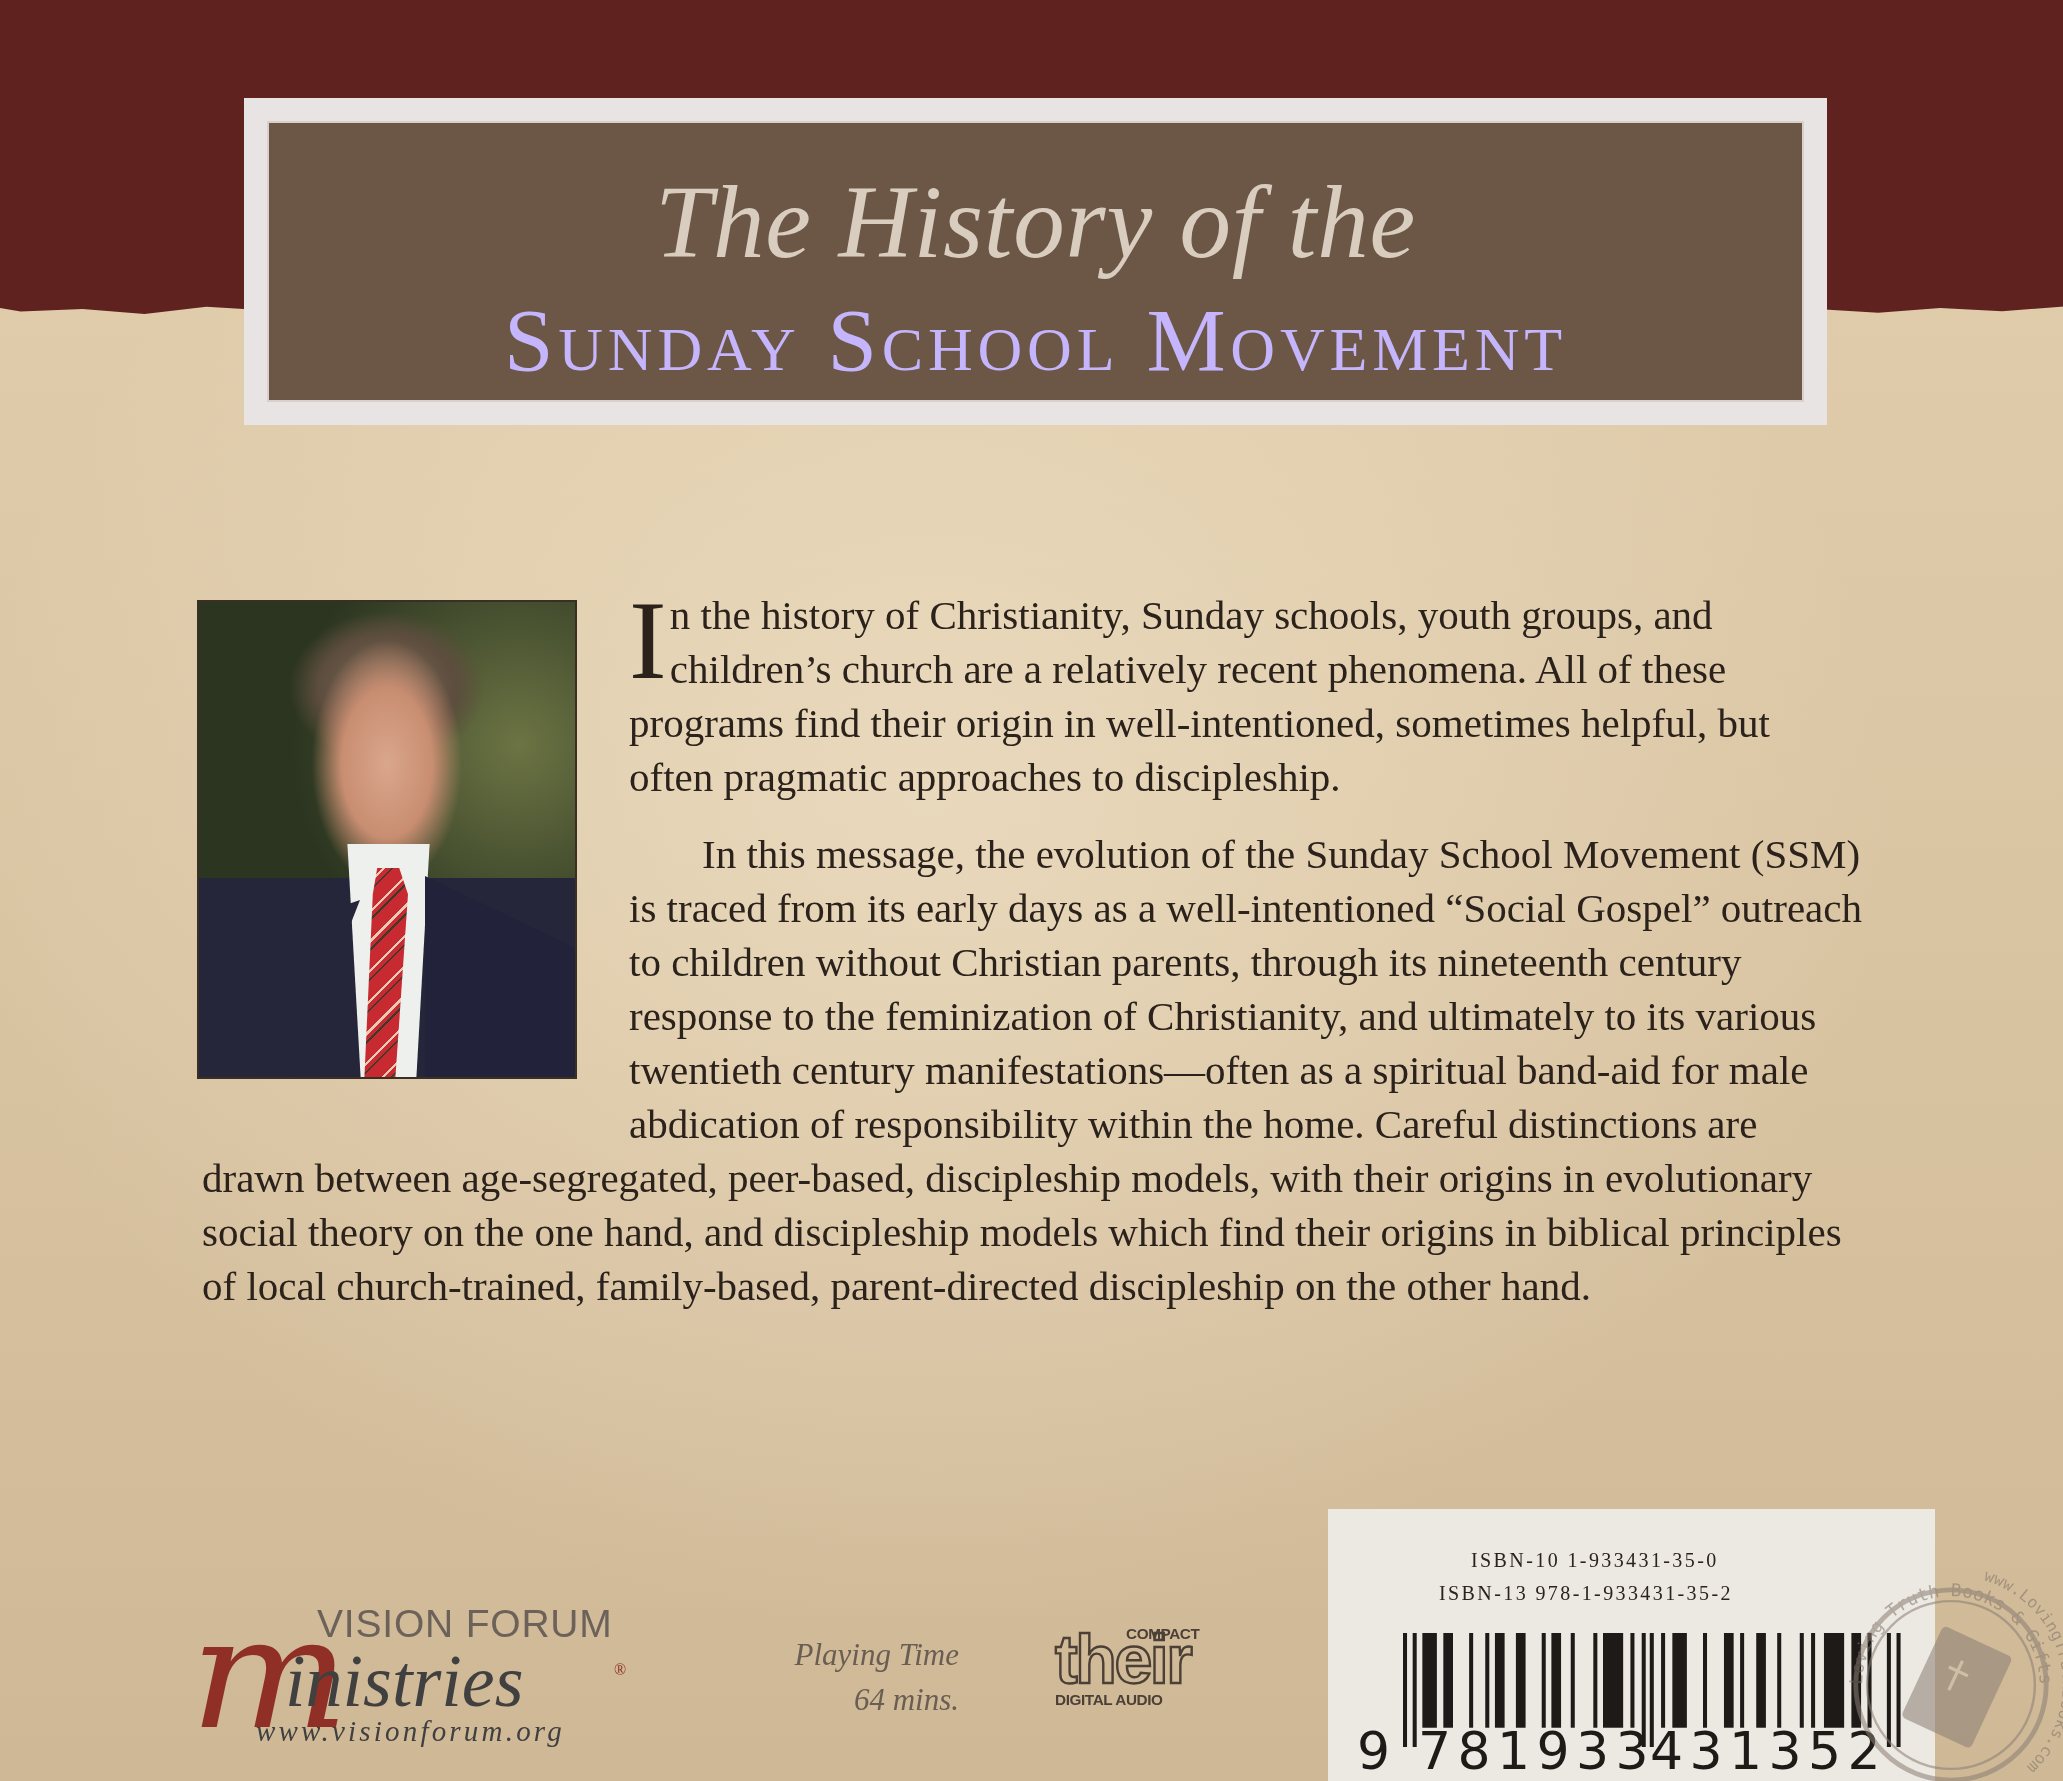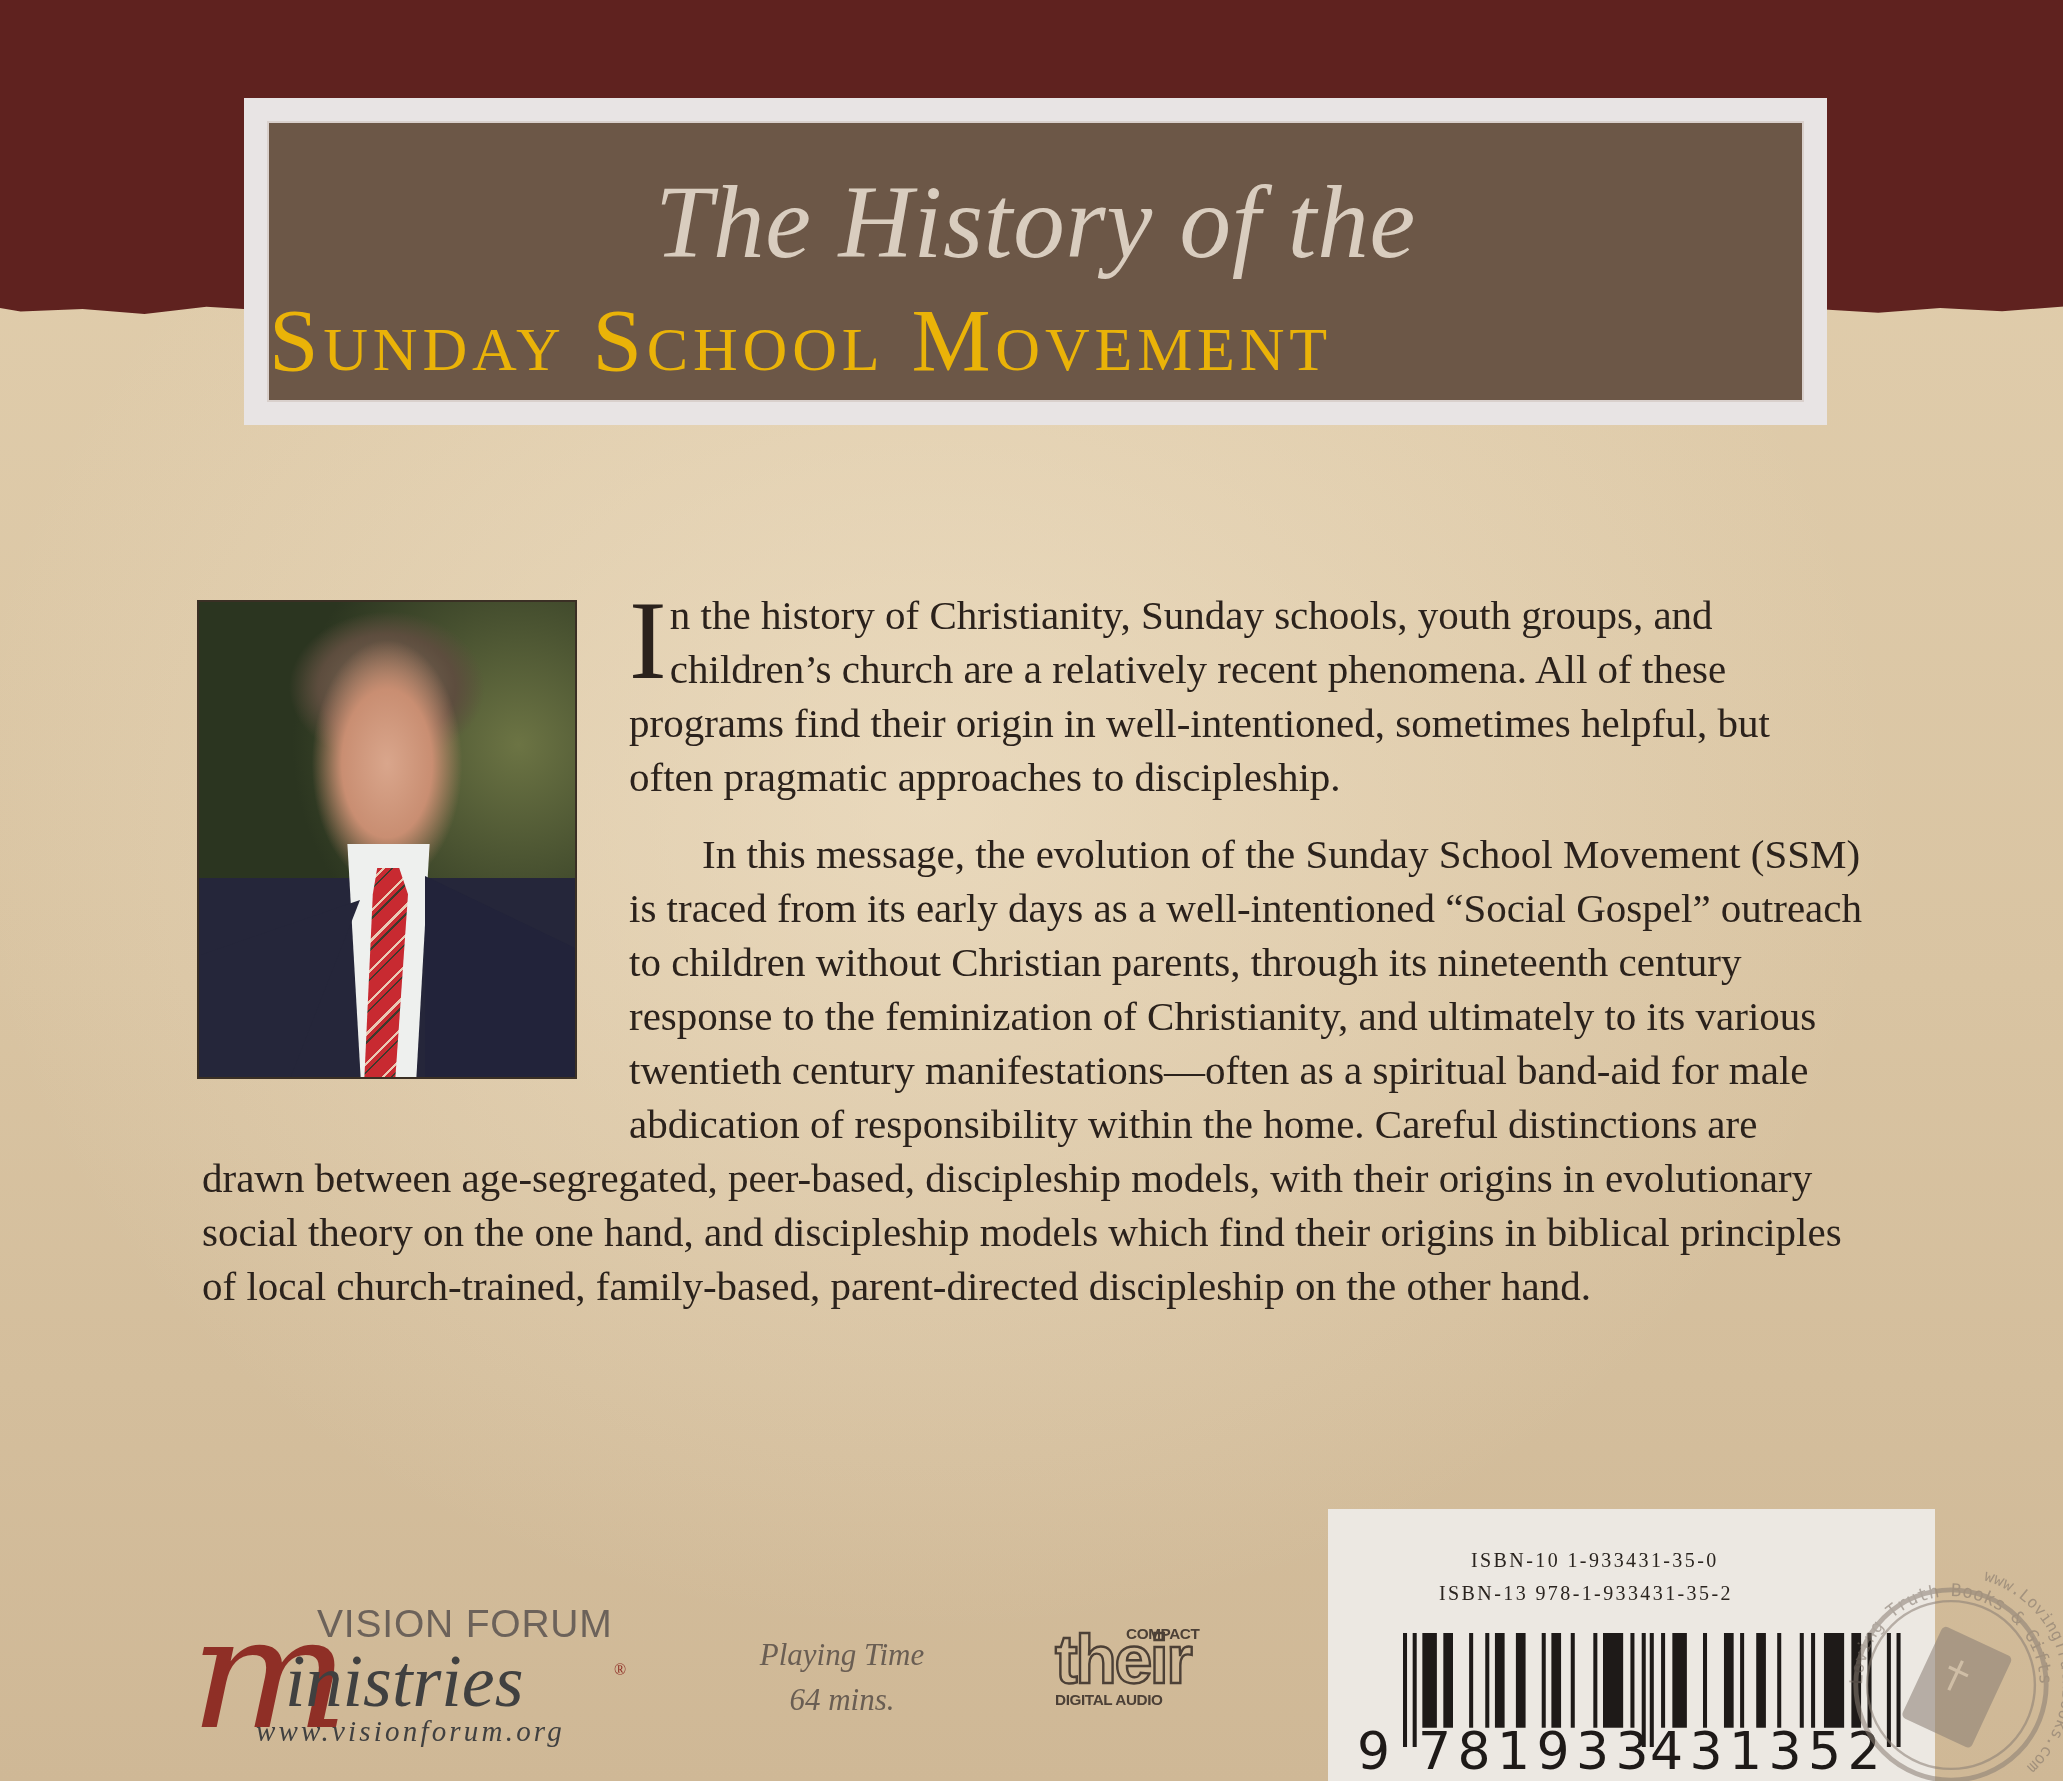--- a/index.html
+++ b/index.html
@@ -31,22 +31,22 @@
     outline: 4px solid #6c5747;
     outline-offset: -9.7px;
     position: relative;
   }
   .title-line1 {
     position: absolute; left: 0; right: 0; top: 48px; text-align: center;
     font-style: italic; font-size: 103px; color: #d9cdbf; letter-spacing: 0.8px;
     line-height: 1;
   }
   .title-line2 {
-    position: absolute; left: 0; right: 0; top: 173px; 
-    font-size: 89px; color: #eab308; letter-spacing: 4.8px; line-height: 1;
+    position: absolute; left: 0; right: 0; top: 173px; text-align: center;
+    font-size: 89px; color: #c4b5fd; letter-spacing: 4.8px; line-height: 1;
     font-variant: small-caps;
   }
   .photo {
     position: absolute; left: 197px; top: 600px; width: 380px; height: 479px;
     box-sizing: border-box; border: 2.4px solid #3a2f24;
     background:
       radial-gradient(ellipse 20% 26% at 50% 34%, #d9a68c 0%, #c98e72 60%, rgba(201,142,114,0) 100%),
       radial-gradient(ellipse 26% 16% at 50% 18%, #7d6b58 0%, #5d4d3e 70%, rgba(0,0,0,0) 100%),
       linear-gradient(180deg, rgba(0,0,0,0) 58%, #25263a 58%),
       radial-gradient(ellipse at 85% 30%, #6c7444 0%, #2b3520 50%),
@@ -100,21 +100,21 @@
     font-style: italic; font-size: 74px; color: #404040; line-height: 1;
   }
   .logo-reg {
     position: absolute; left: 614px; top: 1661px; font-size: 16px; color: #8f2f26;
   }
   .logo-url {
     position: absolute; left: 256px; top: 1715px;
     font-style: italic; font-size: 29px; color: #404040; letter-spacing: 3.2px; text-align: right;
   }
   .playing {
-    position: absolute; left: 725px; top: 1632px; width: 234px; text-align: center;
+    position: absolute; left: 725px; top: 1632px; width: 234px; text-align: right;
     font-style: italic; font-size: 31px; color: #6a5e53; line-height: 45px;
   }
   .cd-logo {
     position: absolute; left: 1055px; top: 1625px; width: 135px; height: 84px;
     color: #4c4036; font-family: "Liberation Sans", sans-serif;
   }
   .cd-compact {
     position: absolute; left: 39px; top: 0; font-size: 15.3px; font-weight: bold; letter-spacing: -0.4px; padding-left: 32px;
   }
   .cd-disc {

